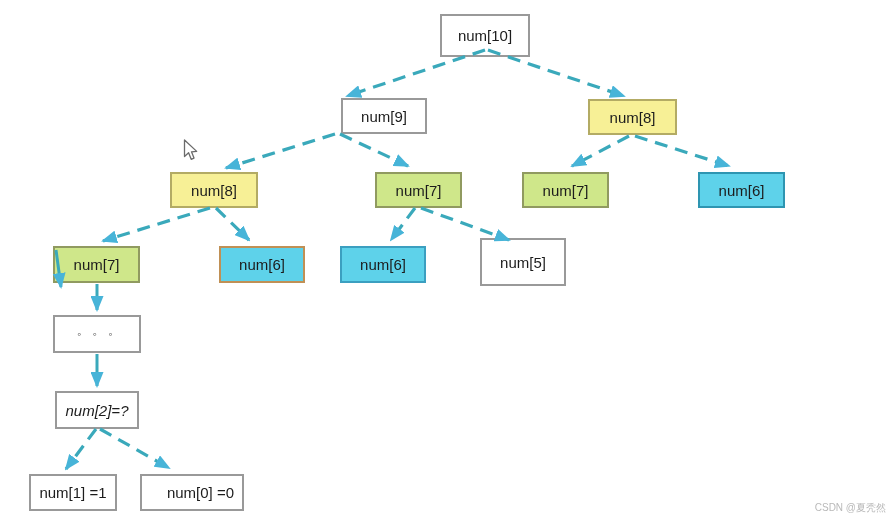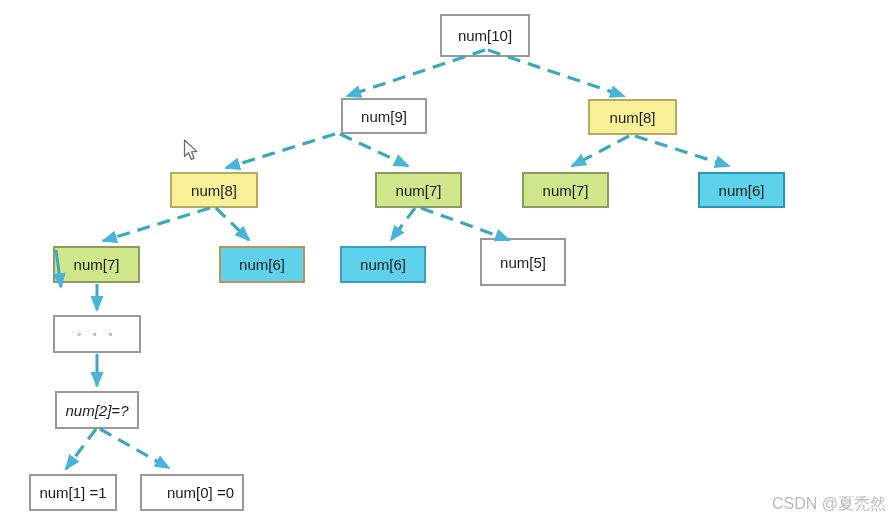--- a/index.html
+++ b/index.html
@@ -23,21 +23,21 @@
   .node.dots{font-size:12px;color:#444;letter-spacing:4px;}
   #edges{
     position:absolute;left:0;top:0;
     pointer-events:none;
   }
   .edge-dashed{fill:none;stroke-dasharray:13 8;stroke-linecap:butt;}
   .edge-solid{fill:none;}
   #cursor{position:absolute;pointer-events:none;}
   #watermark{
     position:absolute;right:8px;bottom:6px;
-    font-size:16px;color:#b9b9b9;
+    font-size:10px;color:#b9b9b9;
   }
 </style>
 </head>
 <body>
 
 <div id="canvas">
   <div id="nodes-layer">
       <div class="node" style="left: 440px; top: 14px; width: 90px; height: 43px; background: rgb(255, 255, 255); border-color: rgb(153, 153, 153);">num[10]</div>
       <div class="node" style="left: 295px; top: 98px; width: 86px; height: 36px; background: rgb(255, 255, 255); border-color: rgb(153, 153, 153); margin-left: 46px;">num[9]</div>
       <div class="node" style="left: 588px; top: 99px; width: 89px; height: 36px; background: rgb(247, 240, 150); border-color: rgb(179, 171, 100);">num[8]</div>

